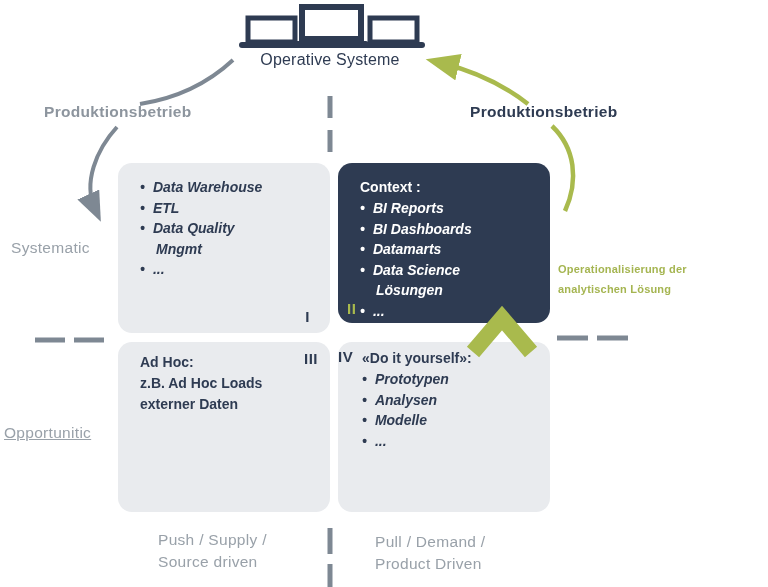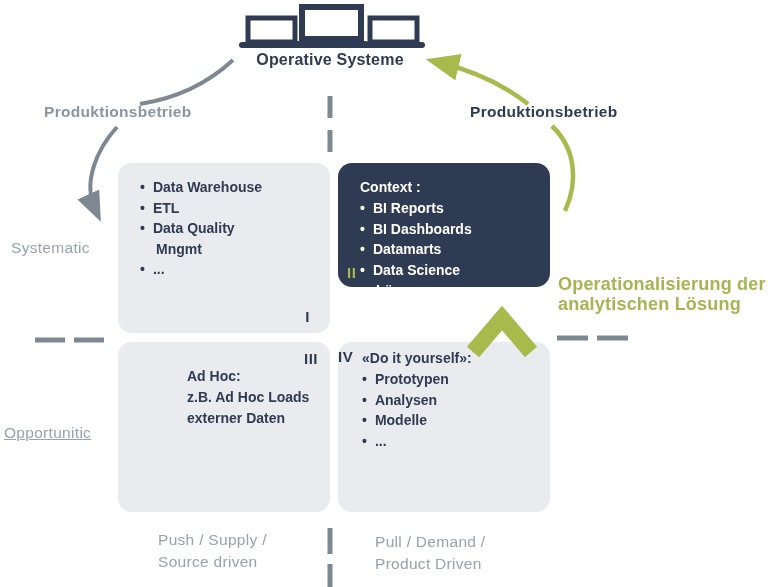--- a/index.html
+++ b/index.html
@@ -7,45 +7,45 @@
     --line_gray:#7e8893; --green:#a9ba4d; --green_text:#a5b551; --white:#ffffff;
   }
   *{margin:0;padding:0;box-sizing:border-box;}
   html,body{background:#fff;}
   body{font-family:"Liberation Sans", sans-serif;}
   .stage{position:relative;width:768px;height:587px;background:#fff;overflow:hidden;}
 
   .overlay{position:absolute;left:0;top:0;z-index:5;pointer-events:none;}
 
   .lbl{position:absolute;z-index:6;white-space:nowrap;}
-  .title-label{left:235px;top:51px;width:190px;text-align:center;font-weight:bold;
+  .title-label{left:235px;top:51px;width:190px;text-align:center;font-weight:normal;
                font-size:16px;color:var(--navy);letter-spacing:.2px;}
   .prod-left{left:44px;top:103px;font-weight:bold;font-size:15.5px;color:var(--label_gray);letter-spacing:.3px;}
   .prod-right{left:470px;top:103px;font-weight:bold;font-size:15.5px;color:var(--navy);letter-spacing:.3px;}
   .axis{color:#99a1a9;font-size:15.5px;letter-spacing:.3px;text-align:right;}
   .systematic{left:11px;top:239px;}
   .opportunitic{left:4px;top:424px;text-decoration:underline;}
   .bottom-axis{color:#99a1a9;font-size:15.5px;line-height:22px;letter-spacing:.3px;}
   .push{left:158px;top:529px;}
   .pull{left:375px;top:531px;}
-  .green-note{left:558px;top:274px;font-weight:bold;font-size:18px;line-height:20px;
+  .green-note{left:558px;top:259px;font-weight:bold;font-size:11px;line-height:20px;
               color:var(--green_text);letter-spacing:.2px;}
 
   .q{position:absolute;width:212px;height:170px;border-radius:14px;background:var(--box_gray);
      color:var(--navy);font-weight:bold;font-size:14px;z-index:1;}
   .q1{left:118px;top:163px;}
-  .q2{left:338px;top:163px;height:124px;background:var(--navy);color:#fff;}
+  .q2{left:338px;top:163px;height:160px;background:var(--navy);color:#fff;}
   .q3{left:118px;top:342px;}
   .q4{left:338px;top:342px;}
   .q .content{padding:14px 12px 0 22px;}
-  .q3 .content{padding-top:24px;margin-left:47px;}
+  .q3 .content{padding-top:10px;}
   .q4 .content{padding:6px 10px 0 24px;}
   .q .qtitle{line-height:21px;}
   ul{list-style:none;}
-  .bullets li{padding-left:16px;text-indent:-16px;line-height:20.5px;white-space:pre-line;}
+  .bullets li{padding-left:16px;text-indent:-16px;line-height:20.5px;white-space:pre-line;font-style:italic;}
   .bullets li::before{content:"\2022";margin-right:8px;}
   .plain li{line-height:21px;}
   .numeral{position:absolute;font-size:15px;font-weight:bold;letter-spacing:.5px;}
   .num-q1{right:20px;bottom:8px;}
   .num-q2{left:9px;bottom:6px;color:var(--green);}
   .num-q3{right:12px;top:8px;}
   .num-q4{left:0;top:6px;}
 
   .navy-fill{fill:var(--navy);}
   .screen{fill:#fff;stroke:var(--navy);}

